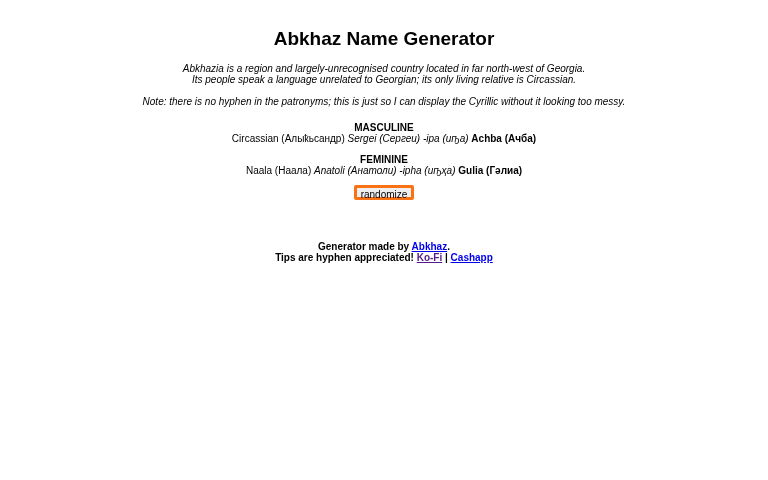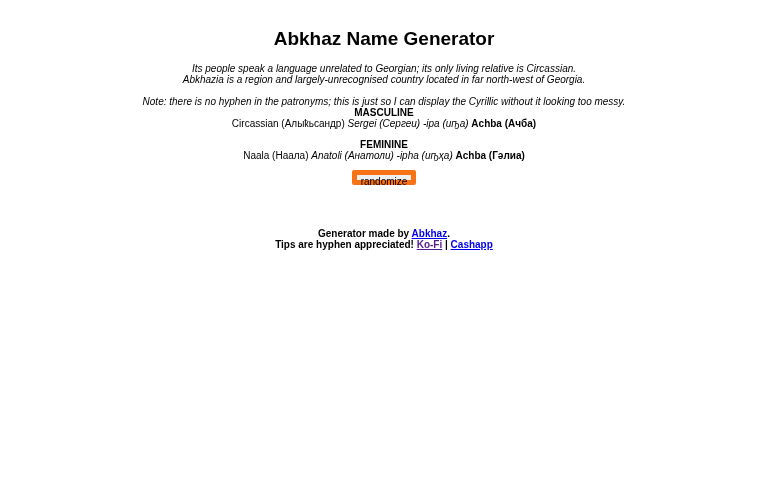--- a/index.html
+++ b/index.html
@@ -29,34 +29,35 @@
       line-height: 11px;
       font-style: italic;
     }
     .order {
       margin-top: 11px;
       line-height: 11px;
     }
     .order .it { font-style: italic; }
     .order b { font-style: italic; }
     .section {
+      margin-top: 15px;
       line-height: 11px;
     }
     .section + .section { margin-top: 10px; }
     .heading { font-weight: bold; }
     .it { font-style: italic; }
     .btn-wrap { margin-top: 9px; }
     button.randomize {
       font-family: "Liberation Sans", sans-serif;
       font-size: 10px;
       padding: 1px 4px;
       height: 15px;
       line-height: 11px;
       background: #efefef;
-      border: 5px solid #f97316;
+      border: 3px solid #f97316;
       border-radius: 2px;
       color: #000;
     }
     .footer {
       margin-top: 41px;
       line-height: 11px;
       font-weight: bold;
     }
     .footer a {
       color: #0000ee;
@@ -64,43 +65,43 @@
     .footer a.visited {
       color: #551a8b;
     }
   </style>
 </head>
 <body>
 
 <h1 class="title">Abkhaz Name Generator</h1>
 
 <div class="intro">
+  <div>Abkhazia is a region and largely-unrecognised country located in far north-west of Georgia.</div>
   <div>Its people speak a language unrelated to Georgian; its only living relative is Circassian.</div>
-  <div>Abkhazia is a region and largely-unrecognised country located in far north-west of Georgia.</div>
 </div>
 
 <div class="order">
   <div class="it">Note: there is no hyphen in the patronyms; this is just so I can display the Cyrillic without it looking too messy.</div>
 </div>
 
 <div class="section">
   <div class="heading">MASCULINE</div>
   <div>
     <span>Circassian (Алыҟьсандр)</span>
     <span class="it">Sergei (Сергеи) -ipa (иҧа)</span>
     <b>Achba (Ачба)</b>
   </div>
 </div>
 
 <div class="section">
   <div class="heading">FEMININE</div>
   <div>
     <span>Naala (Наала)</span>
     <span class="it">Anatoli (Анатоли) -ipha (иҧҳа)</span>
-    <b>Achba (Гәлиа)</b>
+    <b>Gulia (Гәлиа)</b>
   </div>
 </div>
 
 <div class="btn-wrap">
   <button class="randomize">randomize</button>
 </div>
 
 <div class="footer">
   <div>
     <span>Generator made by</span>

